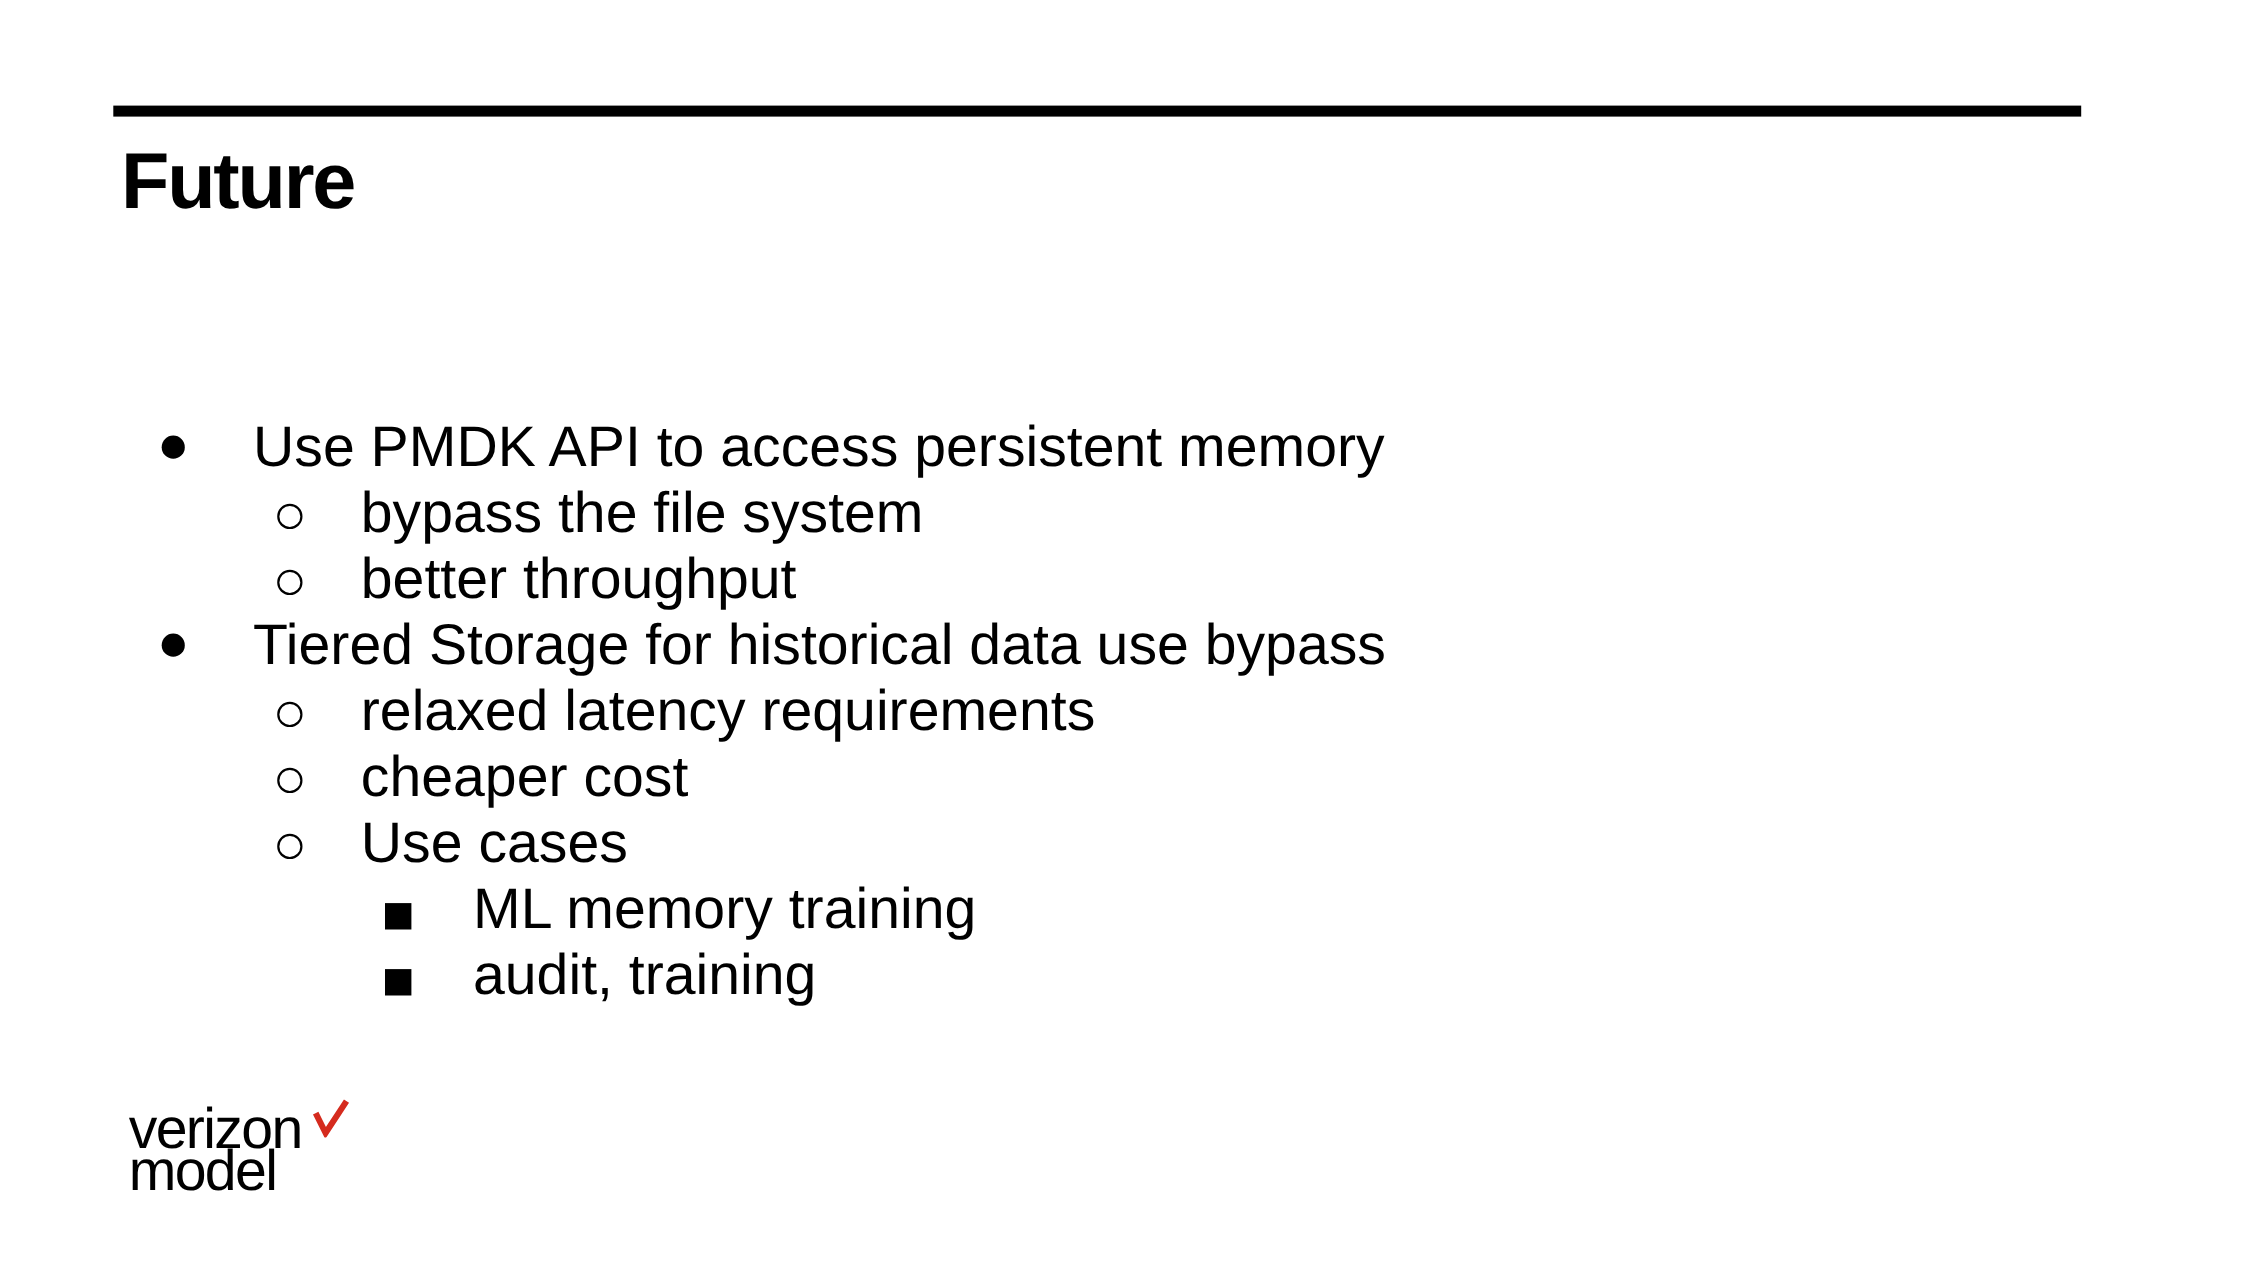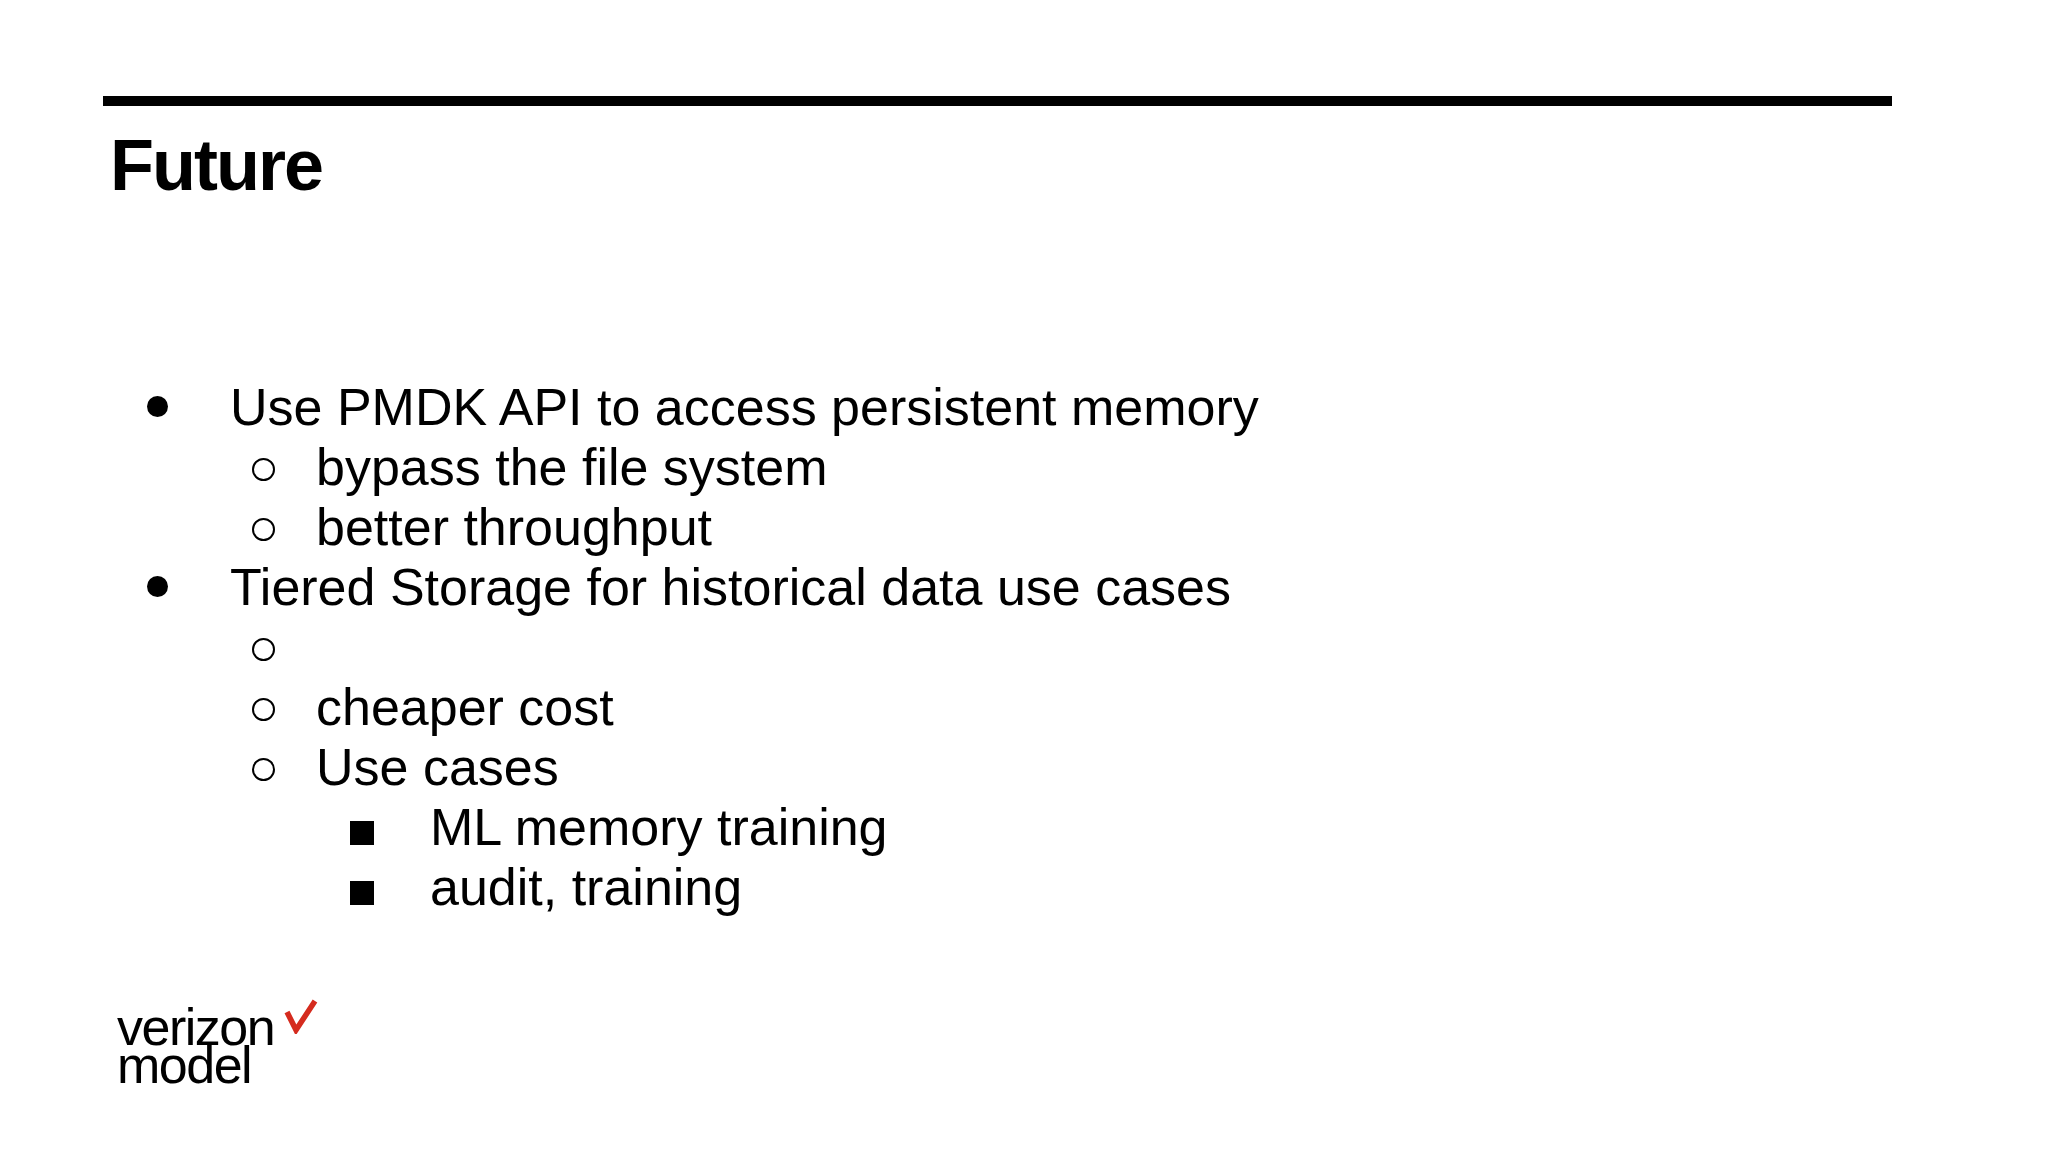--- a/index.html
+++ b/index.html
@@ -36,21 +36,21 @@
   }
   .row { position: relative; height: 60px; }
   .row .text {
     position: absolute;
     font-size: 52px;
     line-height: 60px;
     white-space: nowrap;
     color: #000000;
   }
   .level-1 .text { left: 230px; }
-  .level-2 .text { left: 316px; }
+  .level-2 .text { left: 328px; }
   .level-3 .text { left: 430px; }
   .bullet { position: absolute; display: block; }
   .level-1 .bullet {
     left: 147px; top: 19px;
     width: 21px; height: 21px;
     background: #000000;
     border-radius: 50%;
   }
   .level-2 .bullet {
     left: 252px; top: 21px;
@@ -106,24 +106,25 @@
       <div class="row level-2">
         <span class="bullet"></span>
         <span class="text">bypass the file system</span>
       </div>
       <div class="row level-2">
         <span class="bullet"></span>
         <span class="text">better throughput</span>
       </div>
       <div class="row level-1">
         <span class="bullet"></span>
-        <span class="text">Tiered Storage for historical data use cases</span>
+        <span class="text">Tiered Storage for historical data use bypass</span>
       </div>
       <div class="row level-2">
         <span class="bullet"></span>
+        <span class="text">relaxed latency requirements</span>
       </div>
       <div class="row level-2">
         <span class="bullet"></span>
         <span class="text">cheaper cost</span>
       </div>
       <div class="row level-2">
         <span class="bullet"></span>
         <span class="text">Use cases</span>
       </div>
       <div class="row level-3">

